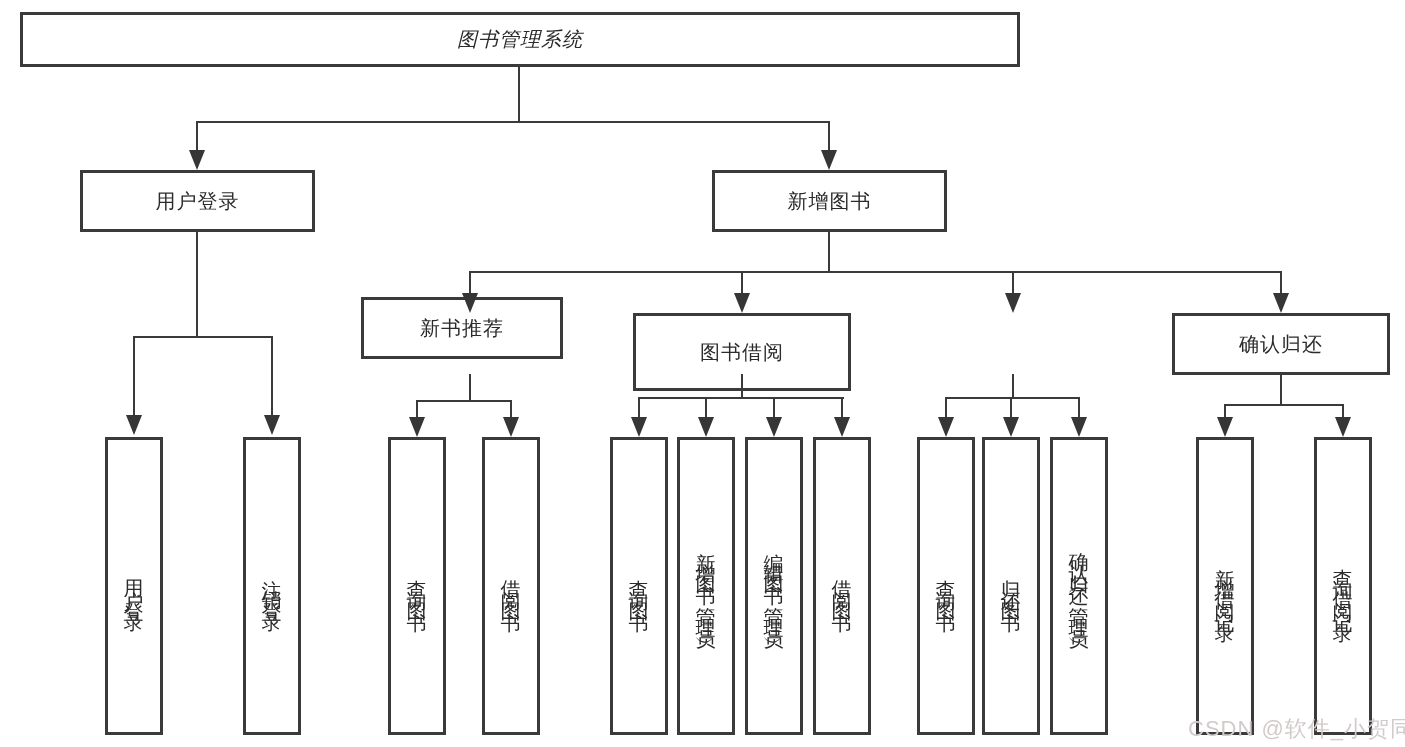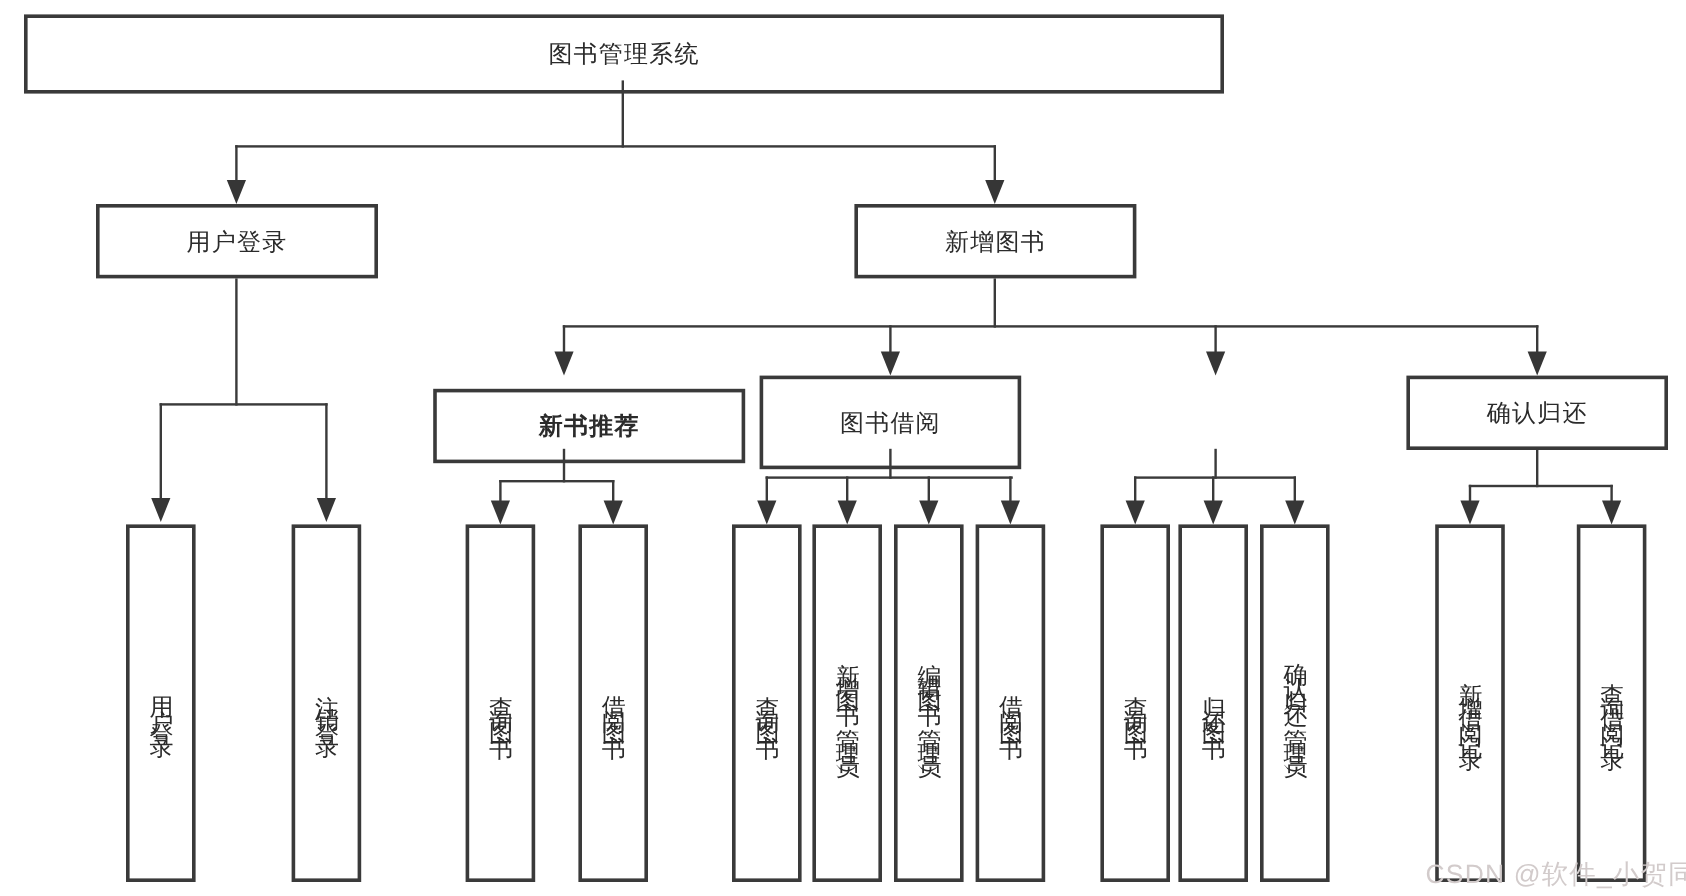--- a/index.html
+++ b/index.html
@@ -26,27 +26,27 @@
   .watermark{
     position:absolute;left:1188px;top:714px;z-index:5;
     font-size:22px;color:#d2cbcb;letter-spacing:1px;white-space:nowrap;
   }
 </style>
 </head>
 <body>
 
 <div id="canvas">
 
-  <div class="box" style="left:20px;top:12px;width:1000px;height:66px;">图书管理系统</div>
+  <div class="box" style="left:20px;top:12px;width:1000px;height:55px;font-style:italic;">图书管理系统</div>
 
   <div class="box" style="left:80px;top:170px;width:235px;height:62px;">用户登录</div>
 
   <div class="box" style="left:712px;top:170px;width:235px;height:62px;">新增图书</div>
 
-  <div class="box" style="left:361px;top:324px;width:260px;height:62px;font-weight:bold;">新书推荐</div>
+  <div class="box" style="left:361px;top:297px;width:202px;height:62px;">新书推荐</div>
 
   <div class="box" style="left:633px;top:313px;width:218px;height:78px;">图书借阅</div>
 
 
   <div class="box" style="left:1172px;top:313px;width:218px;height:62px;">确认归还</div>
 
   <div class="box leaf" style="left:105px;top:437px;width:58px;height:298px;">用户登录</div>
 
   <div class="box leaf" style="left:243px;top:437px;width:58px;height:298px;">注销登录</div>
 

